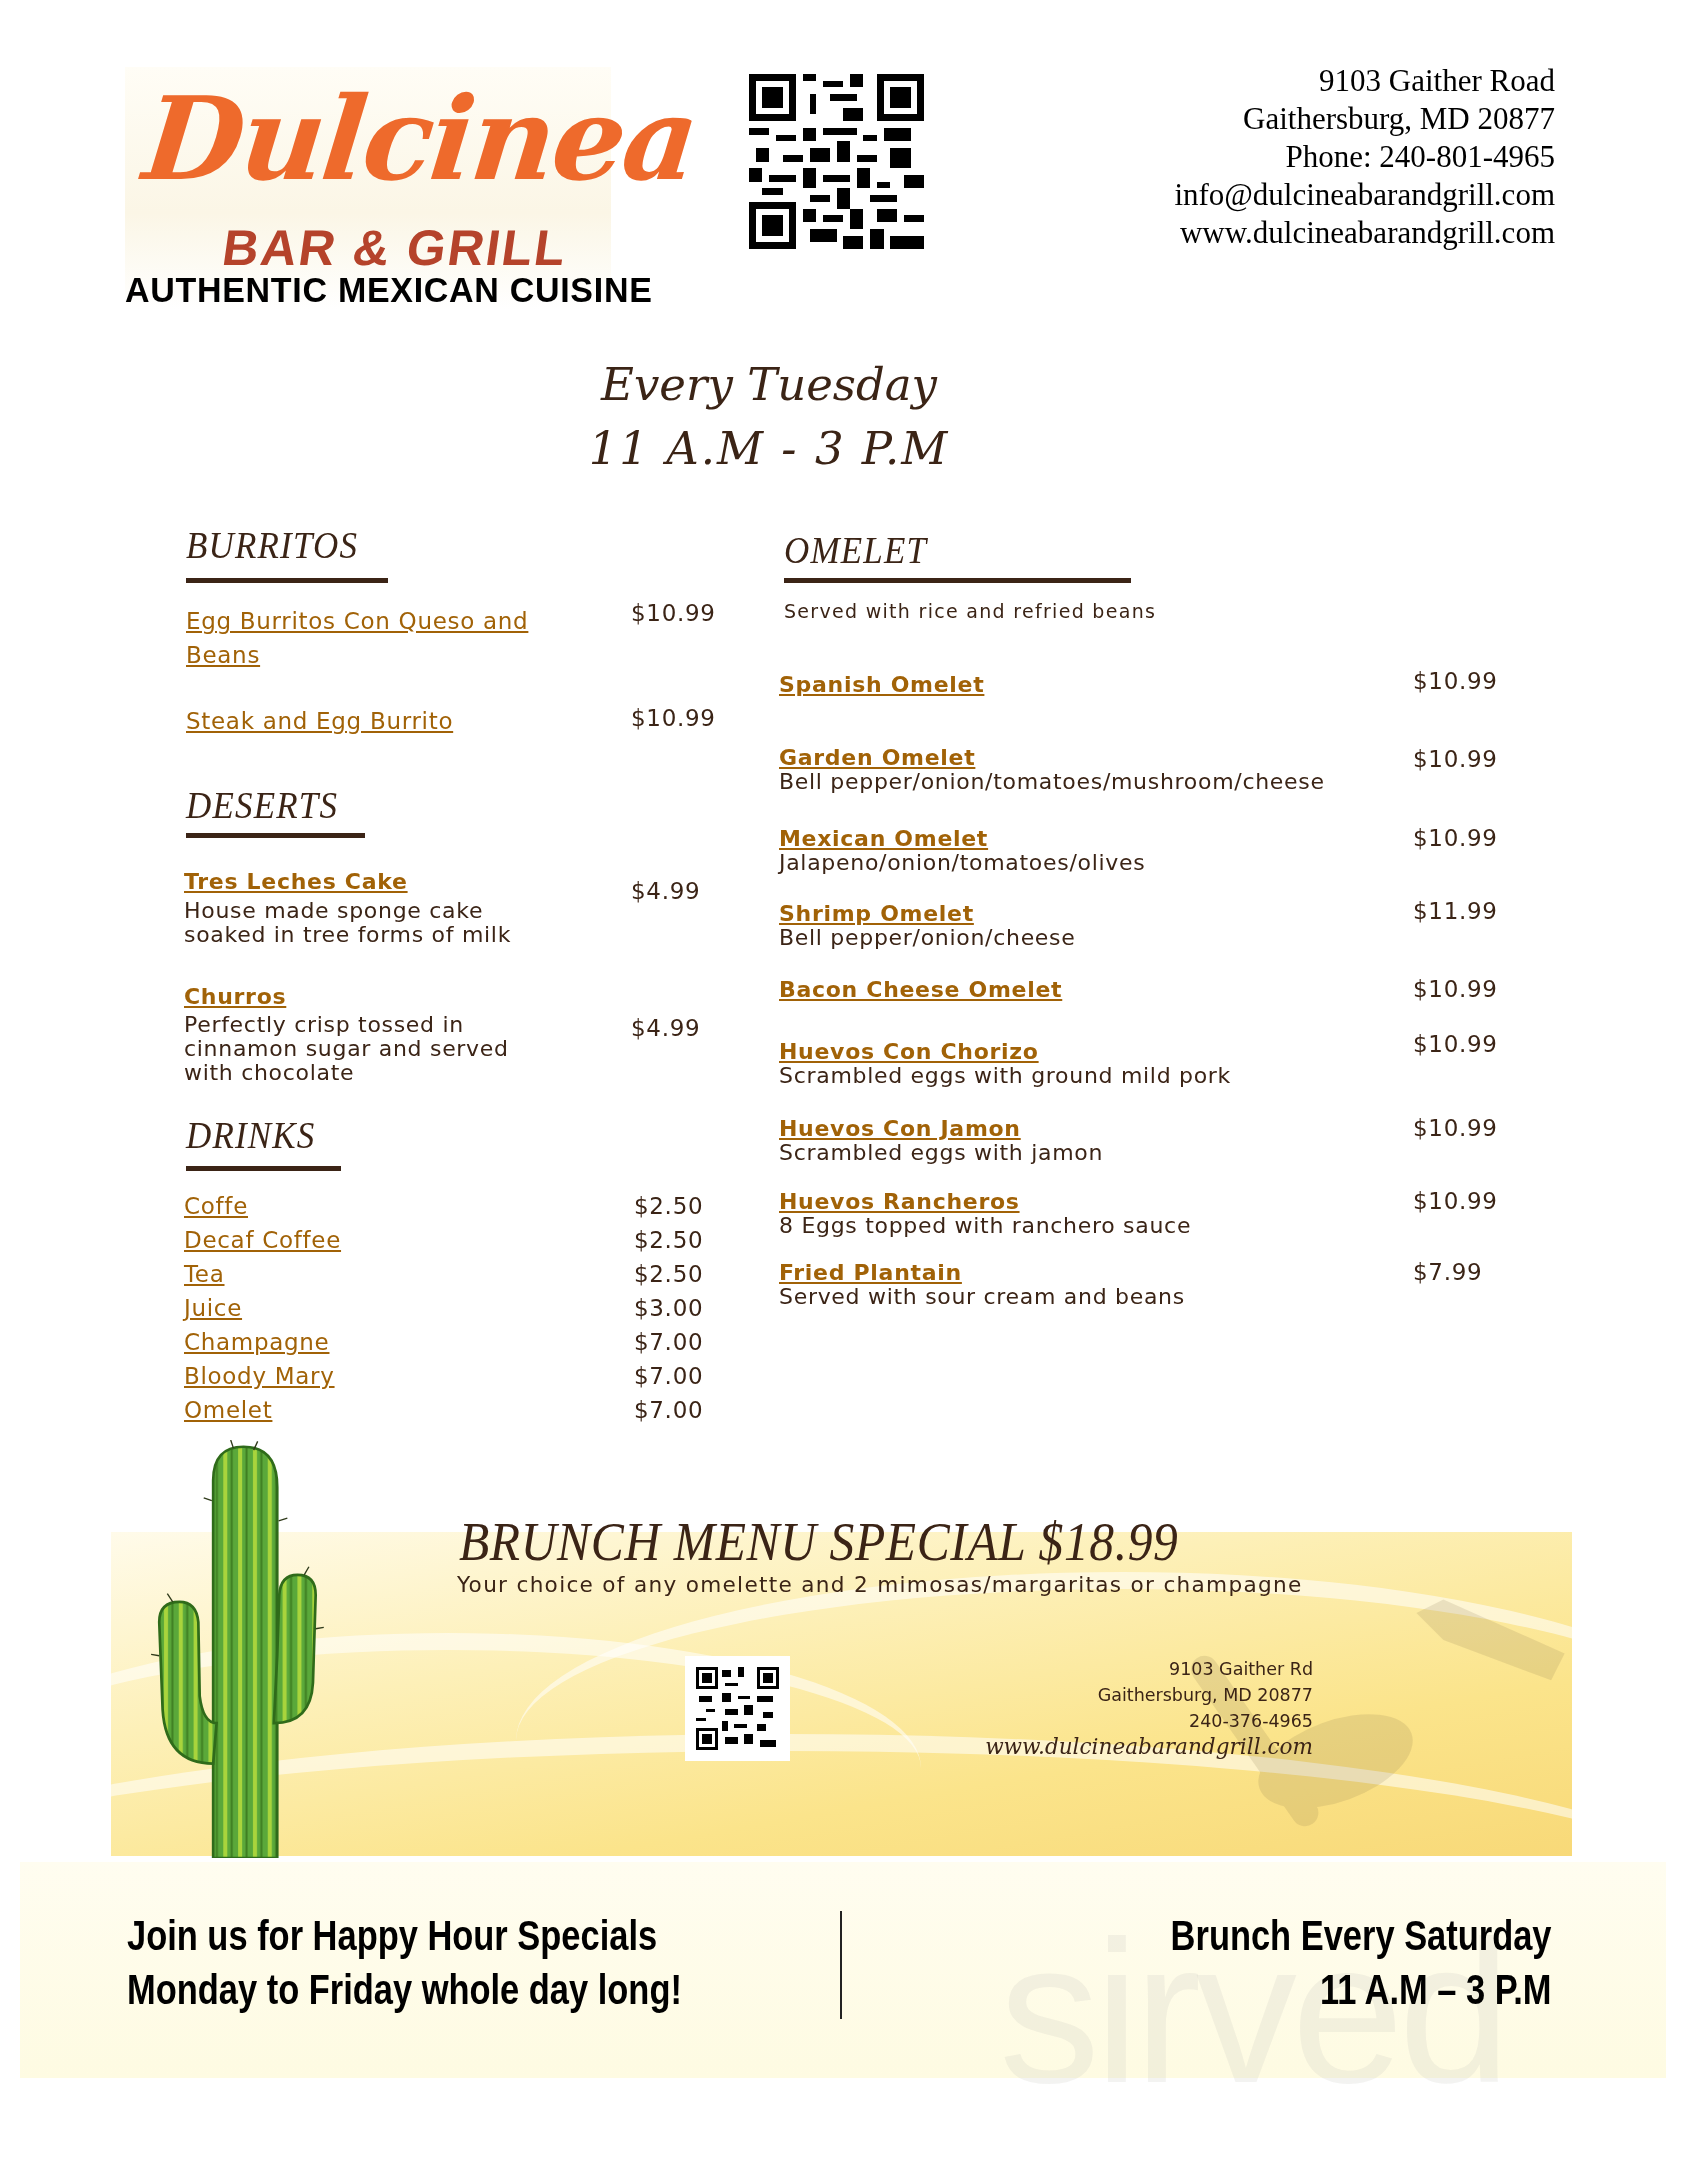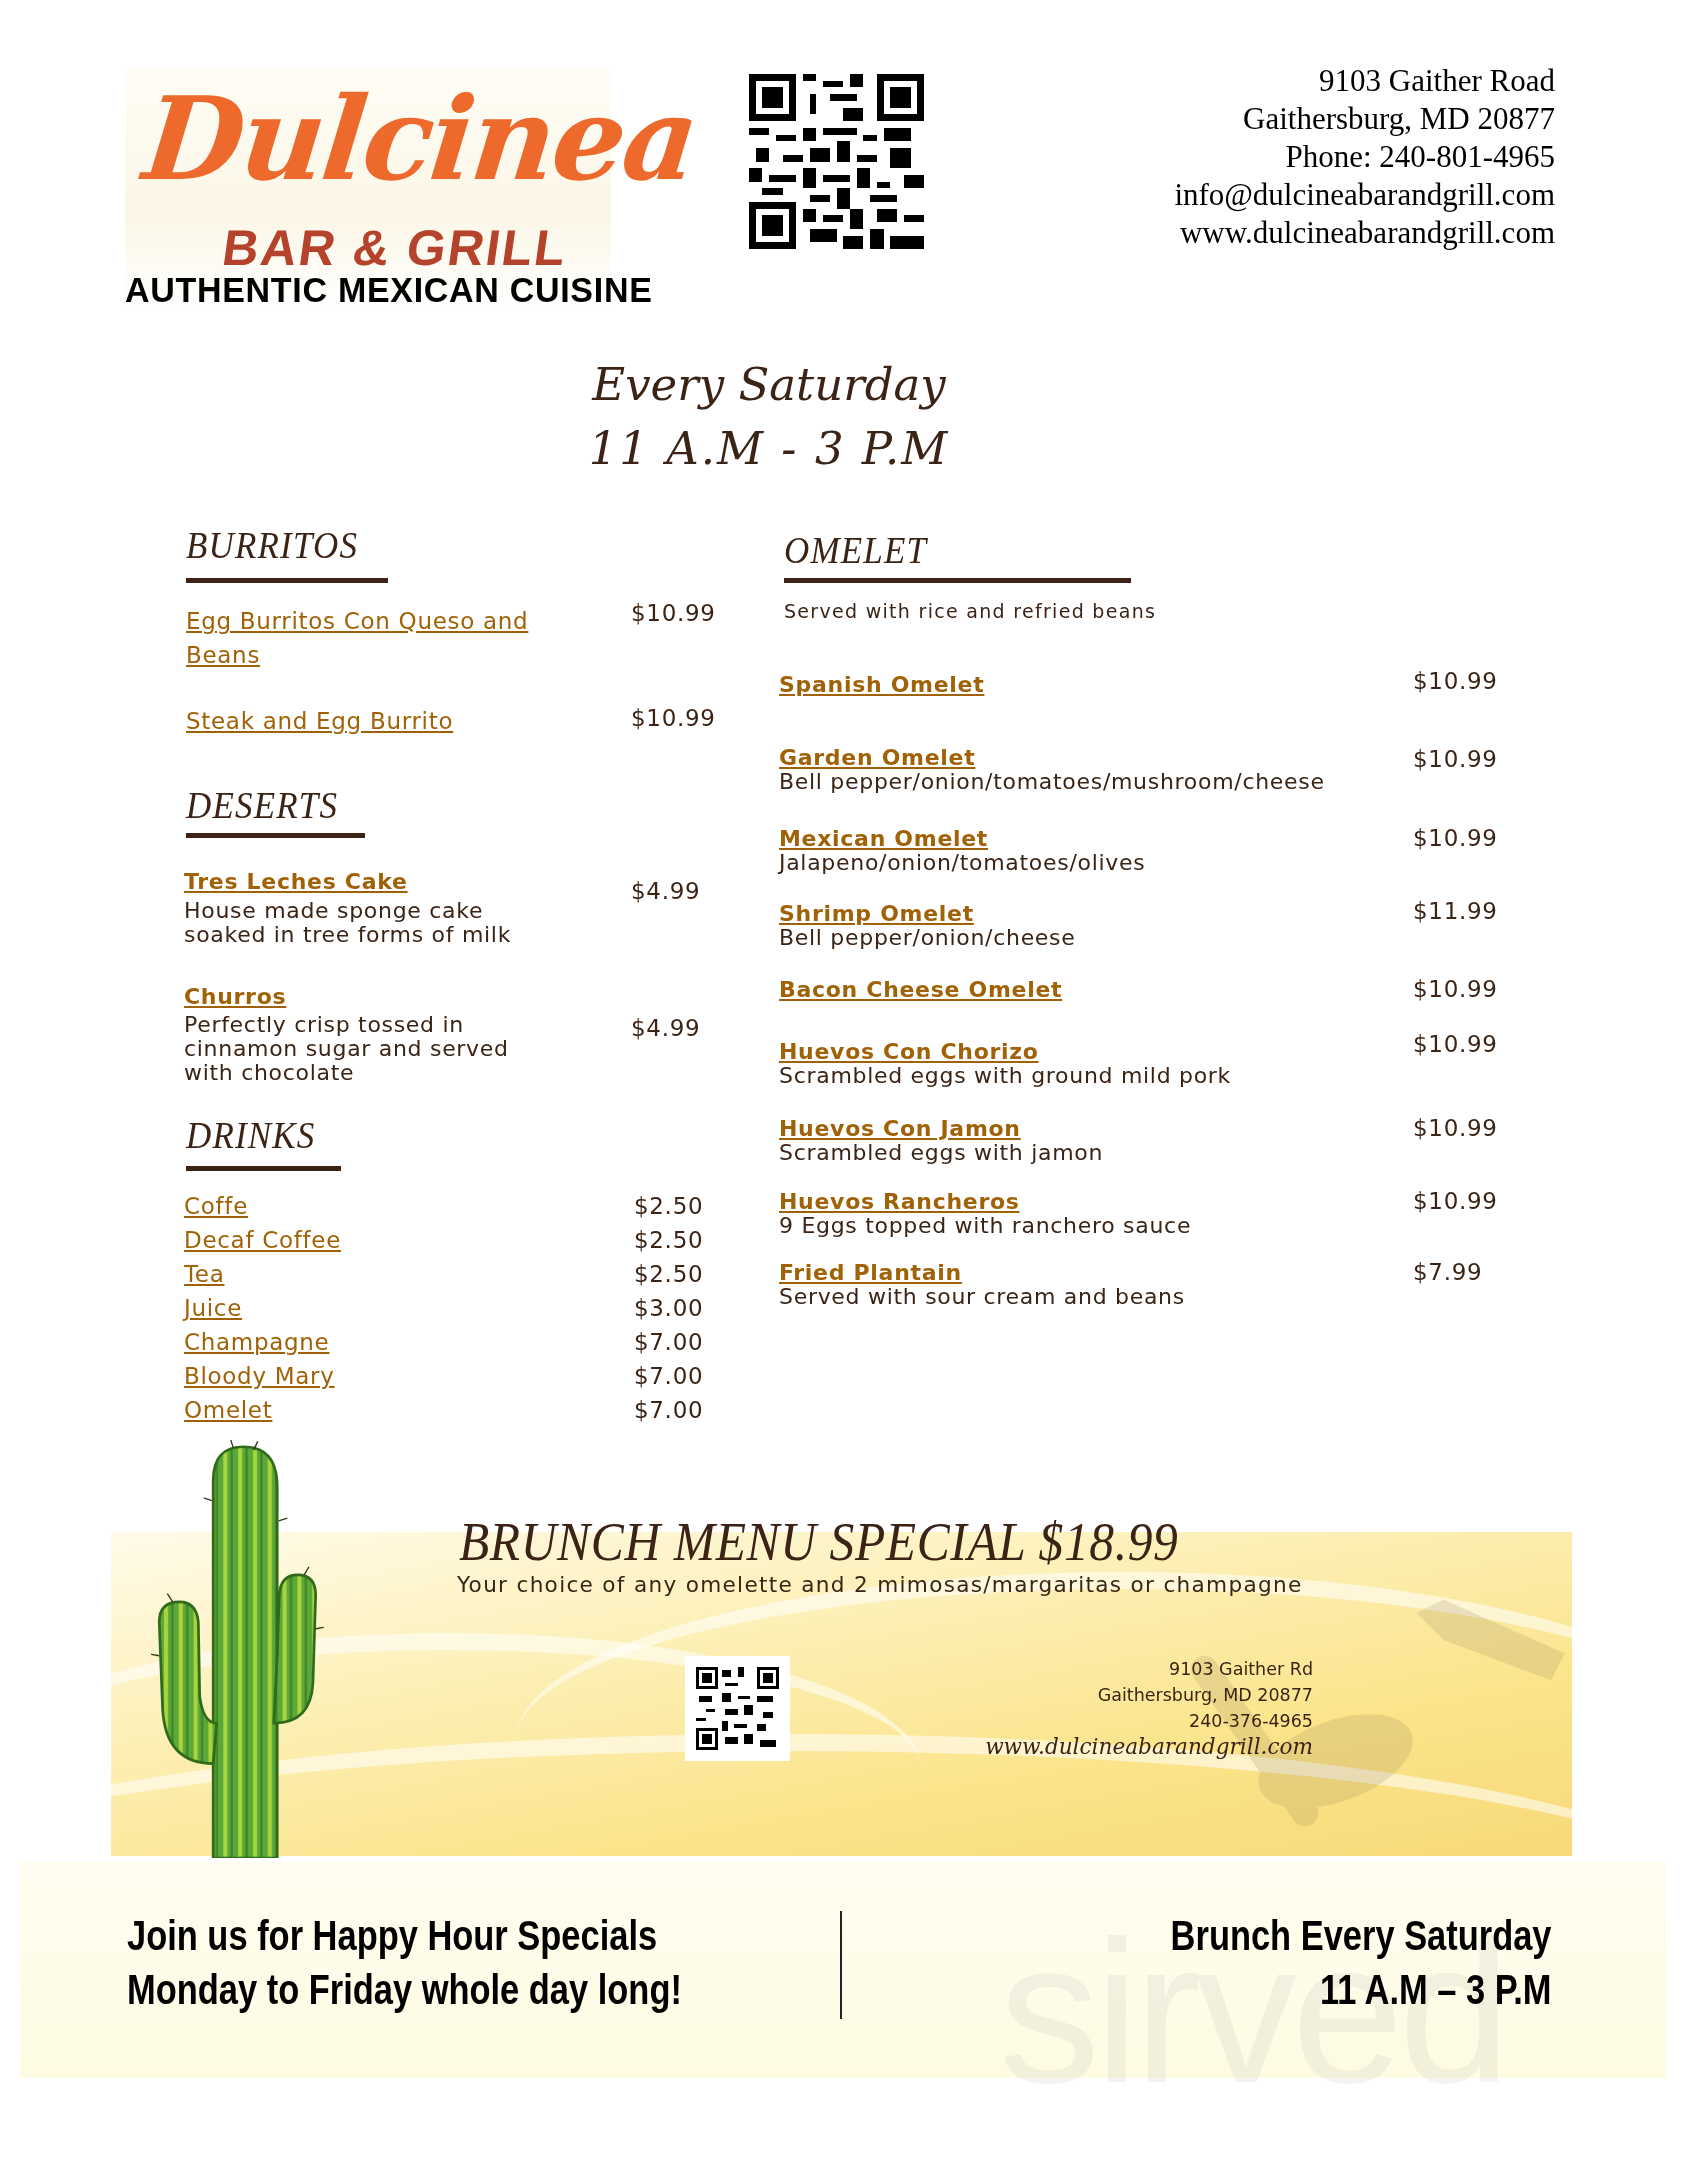--- a/index.html
+++ b/index.html
@@ -150,21 +150,21 @@
 
 <div class="abs" id="contact">
   <div>9103 Gaither Road</div>
   <div>Gaithersburg, MD 20877</div>
   <div>Phone: 240-801-4965</div>
   <div>info@dulcineabarandgrill.com</div>
   <div>www.dulcineabarandgrill.com</div>
 </div>
 
 <div class="abs" id="schedule">
-  <div class="l1">Every Saturday</div>
+  <div class="l1">Every Tuesday</div>
   <div class="l2">11 A.M - 3 P.M</div>
 </div>
 
 <div class="abs sec-title" id="burritos-title">BURRITOS</div>
 <div class="abs sec-rule" id="burritos-rule"></div>
 <div class="abs item-name" id="burrito-1-name">Egg Burritos Con Queso and Beans</div>
 <div class="abs price" id="burrito-1-price">$10.99</div>
 <div class="abs item-name" id="burrito-2-name">Steak and Egg Burrito</div>
 <div class="abs price" id="burrito-2-price">$10.99</div>
 
@@ -243,21 +243,21 @@
     <div class="item-desc">Scrambled eggs with ground mild pork</div>
     <div class="price" style="top:-8px">$10.99</div>
   </div>
   <div class="om-row" style="top:448px">
     <div class="item-name bold">Huevos Con Jamon</div>
     <div class="item-desc">Scrambled eggs with jamon</div>
     <div class="price" style="top:-1.3px">$10.99</div>
   </div>
   <div class="om-row" style="top:521px">
     <div class="item-name bold">Huevos Rancheros</div>
-    <div class="item-desc">9 Eggs topped with ranchero sauce</div>
+    <div class="item-desc">8 Eggs topped with ranchero sauce</div>
     <div class="price" style="top:-1.3px">$10.99</div>
   </div>
   <div class="om-row" style="top:592px">
     <div class="item-name bold">Fried Plantain</div>
     <div class="item-desc">Served with sour cream and beans</div>
     <div class="price" style="top:-1.3px">$7.99</div>
   </div>
 </div>
 
 <div class="abs" id="footer-bg"></div>

